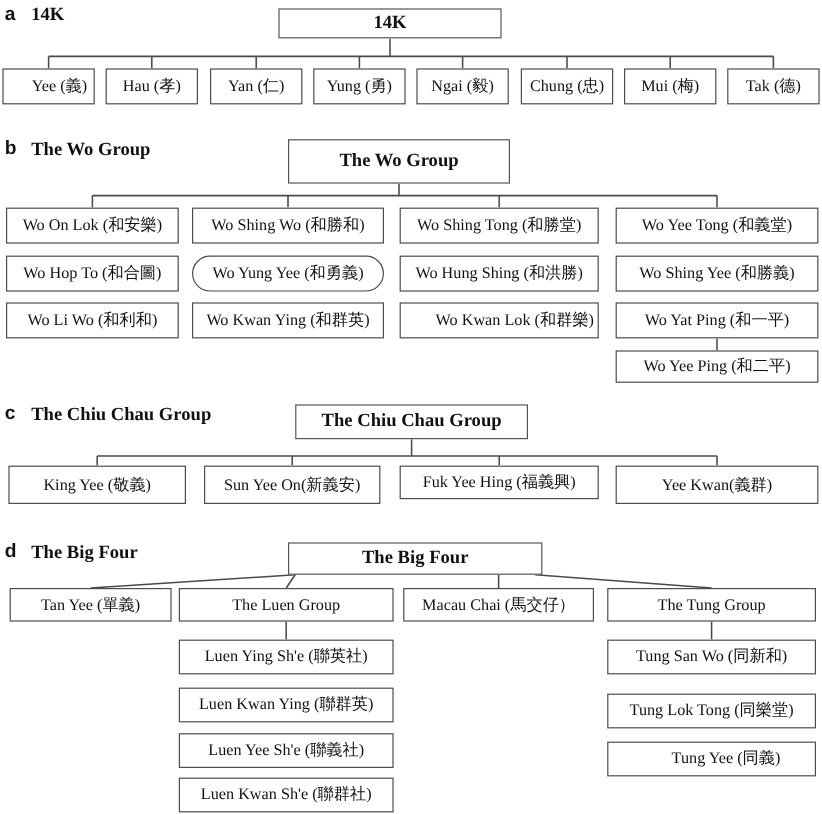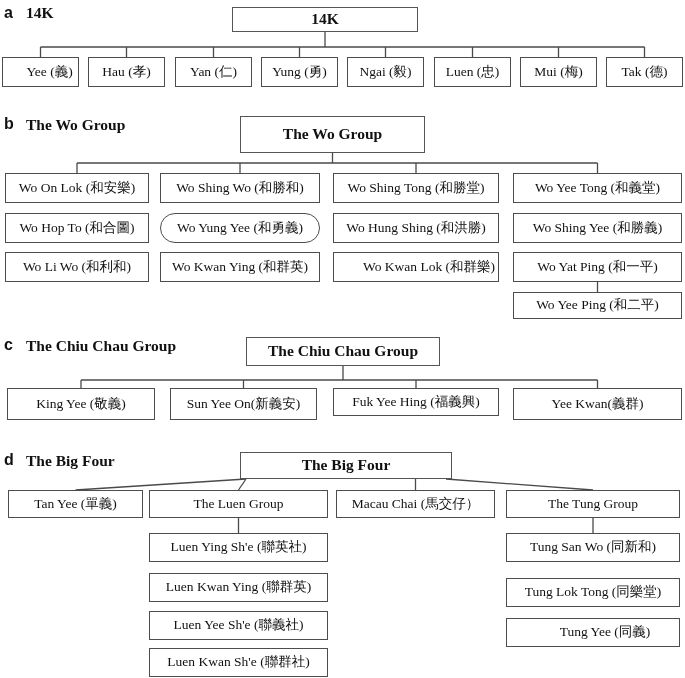--- a/index.html
+++ b/index.html
@@ -82,21 +82,21 @@
     </svg>
 
   <div class="sec-letter" style="left:4px;top:4px;">a</div>
   <div class="sec-title" style="left:26px;top:4px;">14K</div>
   <div class="box rootbox" style="left:232px;top:7px;width:186px;height:25px;">14K</div>
   <div class="box" style="left:2px;top:57px;width:77px;height:30px;padding-left:18px;">Yee (義)</div>
   <div class="box" style="left:88px;top:57px;width:77px;height:30px;">Hau (孝)</div>
   <div class="box" style="left:175px;top:57px;width:77px;height:30px;">Yan (仁)</div>
   <div class="box" style="left:261px;top:57px;width:77px;height:30px;">Yung (勇)</div>
   <div class="box" style="left:347px;top:57px;width:77px;height:30px;">Ngai (毅)</div>
-  <div class="box" style="left:434px;top:57px;width:77px;height:30px;">Luen (忠)</div>
+  <div class="box" style="left:434px;top:57px;width:77px;height:30px;">Chung (忠)</div>
   <div class="box" style="left:520px;top:57px;width:77px;height:30px;">Mui (梅)</div>
   <div class="box" style="left:606px;top:57px;width:77px;height:30px;">Tak (德)</div>
 
   <div class="sec-letter" style="left:4px;top:115px;">b</div>
   <div class="sec-title" style="left:26px;top:116px;">The Wo Group</div>
   <div class="box rootbox" style="left:240px;top:116px;width:185px;height:37px;">The Wo Group</div>
 
   <div class="box" style="left:5px;top:173px;width:144px;height:30px;">Wo On Lok (和安樂)</div>
   <div class="box" style="left:160px;top:173px;width:160px;height:30px;">Wo Shing Wo (和勝和)</div>
   <div class="box" style="left:333px;top:173px;width:166px;height:30px;">Wo Shing Tong (和勝堂)</div>

